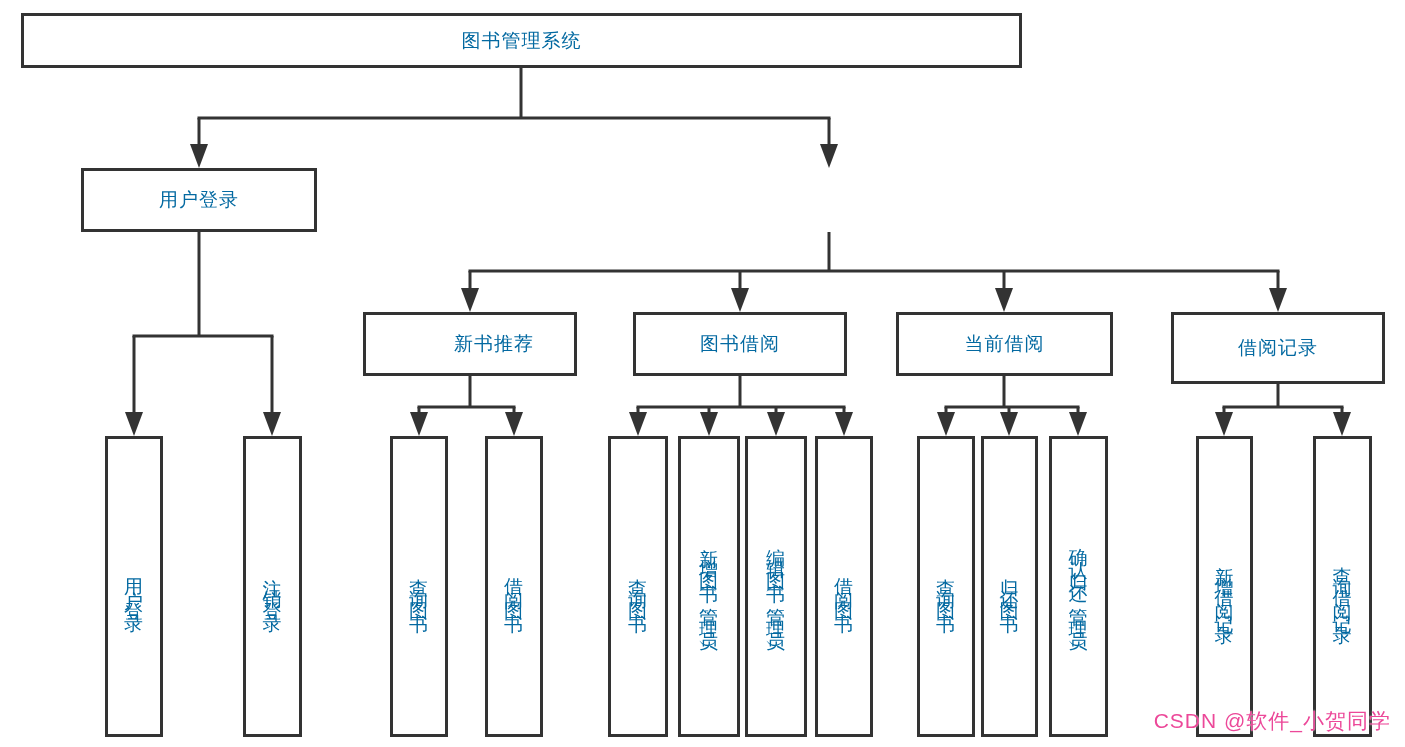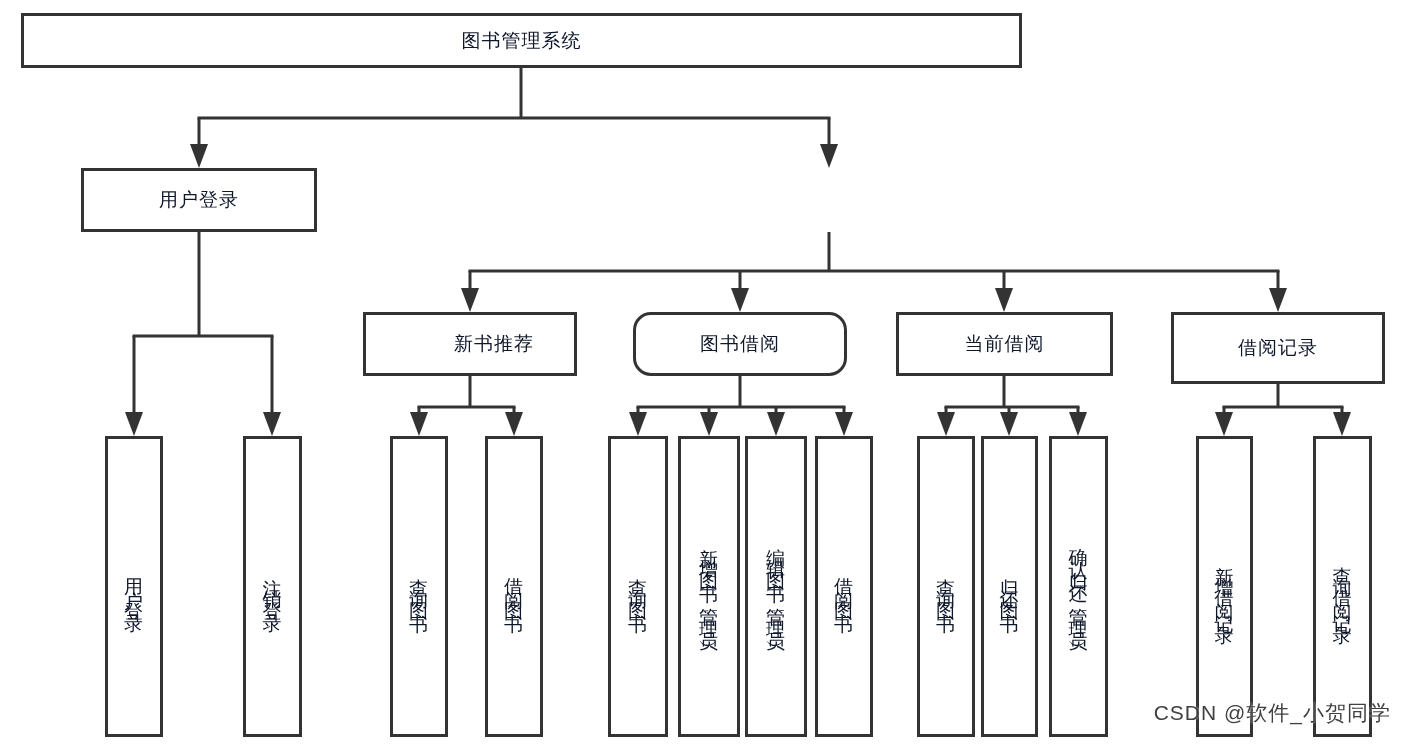--- a/index.html
+++ b/index.html
@@ -13,37 +13,37 @@
   .connectors{position:absolute;left:0;top:0;}
   .box{
     position:absolute;
     box-sizing:border-box;
     border:3px solid #333333;
     background:#ffffff;
     display:flex;
     align-items:center;
     justify-content:center;
     font-size:19px;
-    color:#0f172a;
+    color:#0369a1;
     letter-spacing:1px;
     white-space:nowrap;
   }
   .vbox{
     writing-mode:vertical-rl;
     text-orientation:mixed;
     letter-spacing:12px;
     line-height:1;
     white-space:normal;
   }
   .watermark{
     position:absolute;
     right:14px;
-    bottom:20px;
+    bottom:12px;
     font-size:21px;
-    color:#404040;
+    color:#ec4899;
     letter-spacing:1px;
     text-shadow:0 0 2px #ffffff;
     margin-top:28px;
   }
 </style>
 </head>
 <body>
 
 <div class="stage">
 
@@ -114,21 +114,21 @@
       <polygon points="1215,412 1233,412 1224,436"></polygon>
       <polygon points="1333,412 1351,412 1342,436"></polygon>
     </g>
   </svg>
 
   <div class="box" style="left:21px;top:13px;width:1001px;height:55px;">图书管理系统</div>
 
   <div class="box" style="left:81px;top:168px;width:236px;height:64px;">用户登录</div>
 
   <div class="box" style="left:363px;top:312px;width:214px;height:64px;padding-left:48px;">新书推荐</div>
-  <div class="box" style="left:633px;top:312px;width:214px;height:64px;border-radius:18px;">图书借阅</div>
+  <div class="box" style="left:633px;top:312px;width:214px;height:64px;">图书借阅</div>
   <div class="box" style="left:896px;top:312px;width:217px;height:64px;">当前借阅</div>
   <div class="box" style="left:1171px;top:312px;width:214px;height:72px;">借阅记录</div>
 
   <div class="box vbox" style="left:105px;top:436px;width:58px;height:301px;">用户登录</div>
   <div class="box vbox" style="left:243px;top:436px;width:59px;height:301px;">注销登录</div>
 
   <div class="box vbox" style="left:390px;top:436px;width:58px;height:301px;">查询图书</div>
   <div class="box vbox" style="left:485px;top:436px;width:58px;height:301px;">借阅图书</div>
 
   <div class="box vbox" style="left:608px;top:436px;width:60px;height:301px;">查询图书</div>

